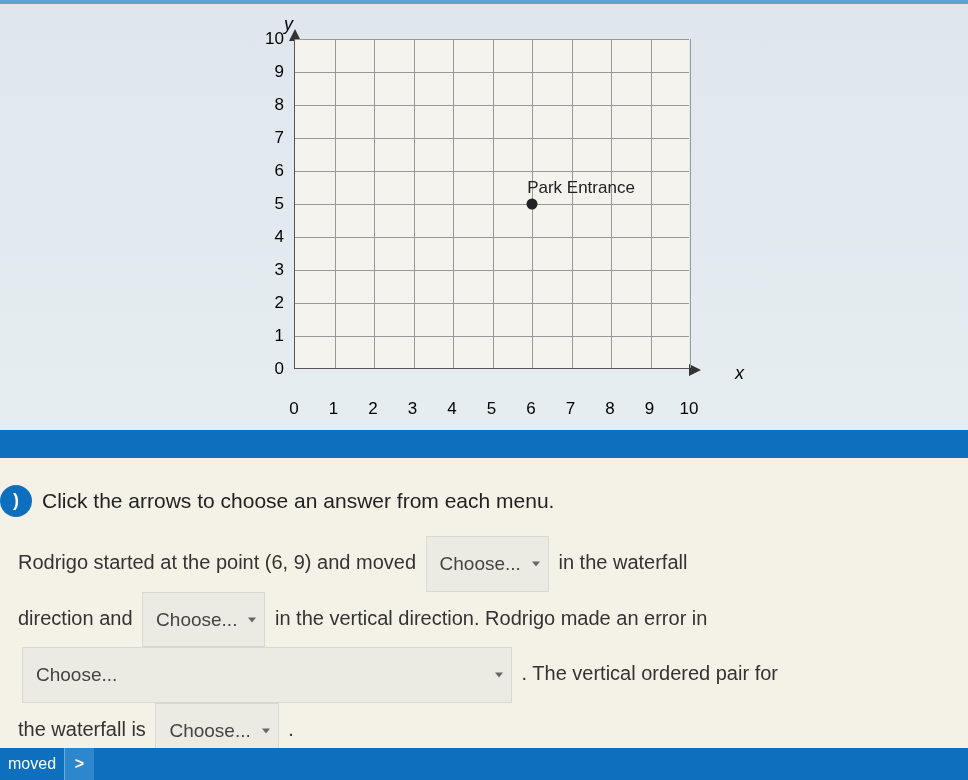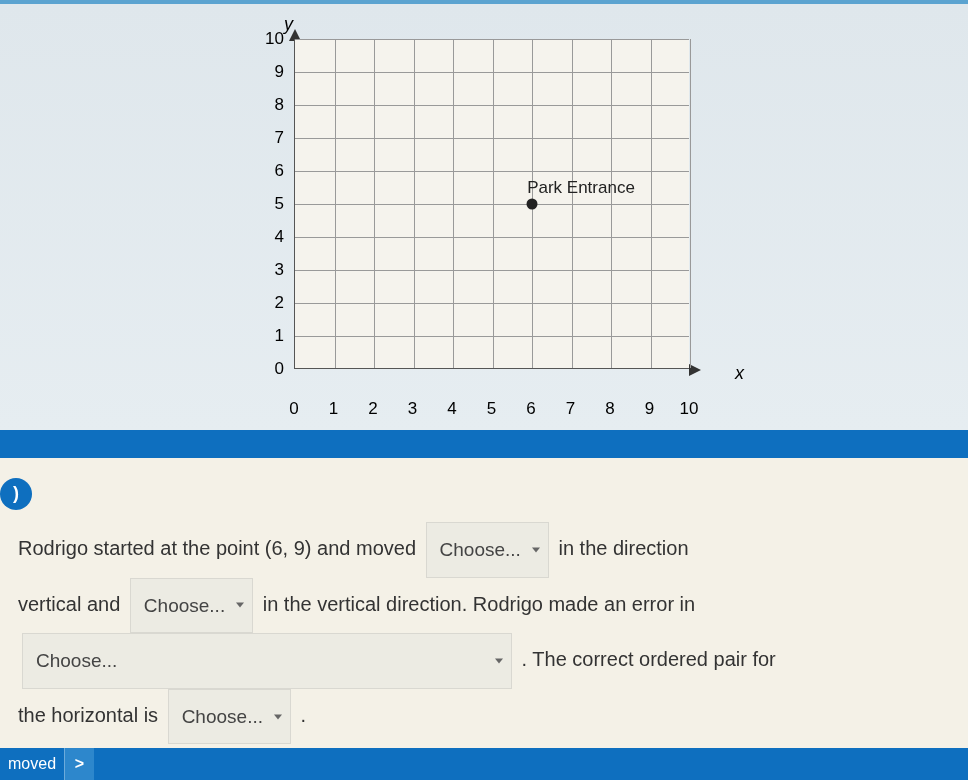--- a/index.html
+++ b/index.html
@@ -273,44 +273,45 @@
   </div>
 </div>
 
 <div class="blue-divider"></div>
 
 <div class="question-area">
   <div class="instruction-row">
     <div class="d-icon">
       <span>)</span>
     </div>
+    <span class="instruction-text">Click the arrows to choose an answer from each menu.</span>
   </div>
 
   <div class="sentence-block">
     <span>Rodrigo started at the point (6, 9) and moved</span>
     <span class="dropdown">
       <span>Choose...</span>
       <span class="caret"></span>
     </span>
-    <span>in the direction</span>
+    <span>in the waterfall</span>
     <br>
-    <span>vertical and</span>
+    <span>direction and</span>
     <span class="dropdown">
       <span>Choose...</span>
       <span class="caret"></span>
     </span>
     <span>in the vertical direction. Rodrigo made an error in</span>
     <br>
     <span class="dropdown long">
       <span>Choose...</span>
       <span class="caret"></span>
     </span>
-    <span>. The correct ordered pair for</span>
+    <span>. The vertical ordered pair for</span>
     <br>
-    <span>the horizontal is</span>
+    <span>the waterfall is</span>
     <span class="dropdown">
       <span>Choose...</span>
       <span class="caret"></span>
     </span>
     <span>.</span>
   </div>
 </div>
 
 <div class="progress-bar">
   <div class="progress-btn">

